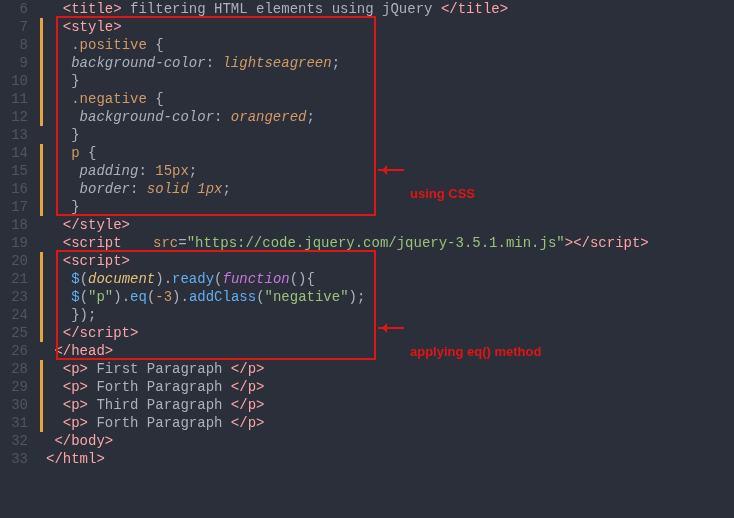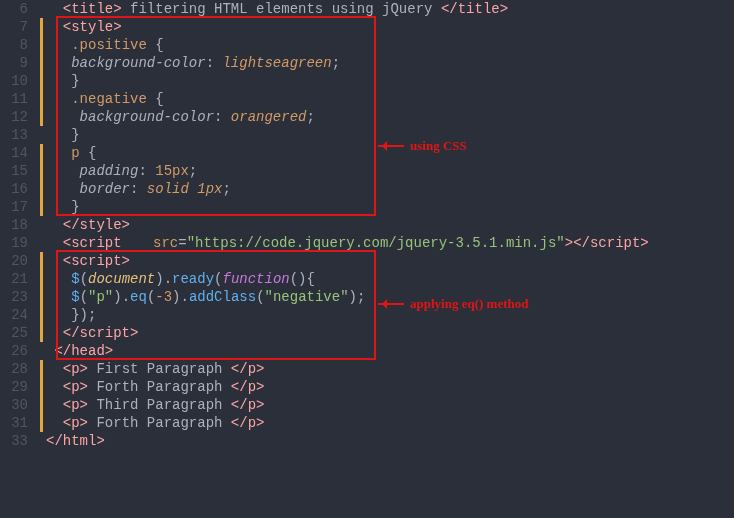--- a/index.html
+++ b/index.html
@@ -68,23 +68,24 @@
   .arrow-wrap .shaft::before {
     content: "";
     position: absolute;
     left: -1px;
     top: -4px;
     border: 5px solid transparent;
     border-right-color: #e11515;
   }
   .arrow-wrap .lbl {
     color: #e11515;
-    font-family: Liberation Serif, serif;
+    font-family: Liberation Sans, sans-serif;
     font-size: 13px;
     font-weight: bold;
+    margin-top: 48px;
   }
   .a1 { left: 378px; top: 138px; }
   .a2 { left: 378px; top: 296px; }
 </style>
 </head>
 <body>
 
 <div class="editor">
 
   <div class="line">
@@ -175,20 +176,24 @@
     <span class="gutter">29</span><span class="mark on"></span>
     <span class="code">  <span class="tag">&lt;p&gt;</span><span class="txt"> Forth Paragraph </span><span class="tag">&lt;/p&gt;</span></span>
   </div>
   <div class="line">
     <span class="gutter">30</span><span class="mark on"></span>
     <span class="code">  <span class="tag">&lt;p&gt;</span><span class="txt"> Third Paragraph </span><span class="tag">&lt;/p&gt;</span></span>
   </div>
   <div class="line">
     <span class="gutter">31</span><span class="mark on"></span>
     <span class="code">  <span class="tag">&lt;p&gt;</span><span class="txt"> Forth Paragraph </span><span class="tag">&lt;/p&gt;</span></span>
+  </div>
+  <div class="line">
+    <span class="gutter">32</span><span class="mark"></span>
+    <span class="code"> <span class="tag">&lt;/body&gt;</span></span>
   </div>
   <div class="line">
     <span class="gutter">33</span><span class="mark"></span>
     <span class="code"><span class="tag">&lt;/html&gt;</span></span>
   </div>
 </div>
 
 <div class="box box1"></div>
 <div class="box box2"></div>
 

